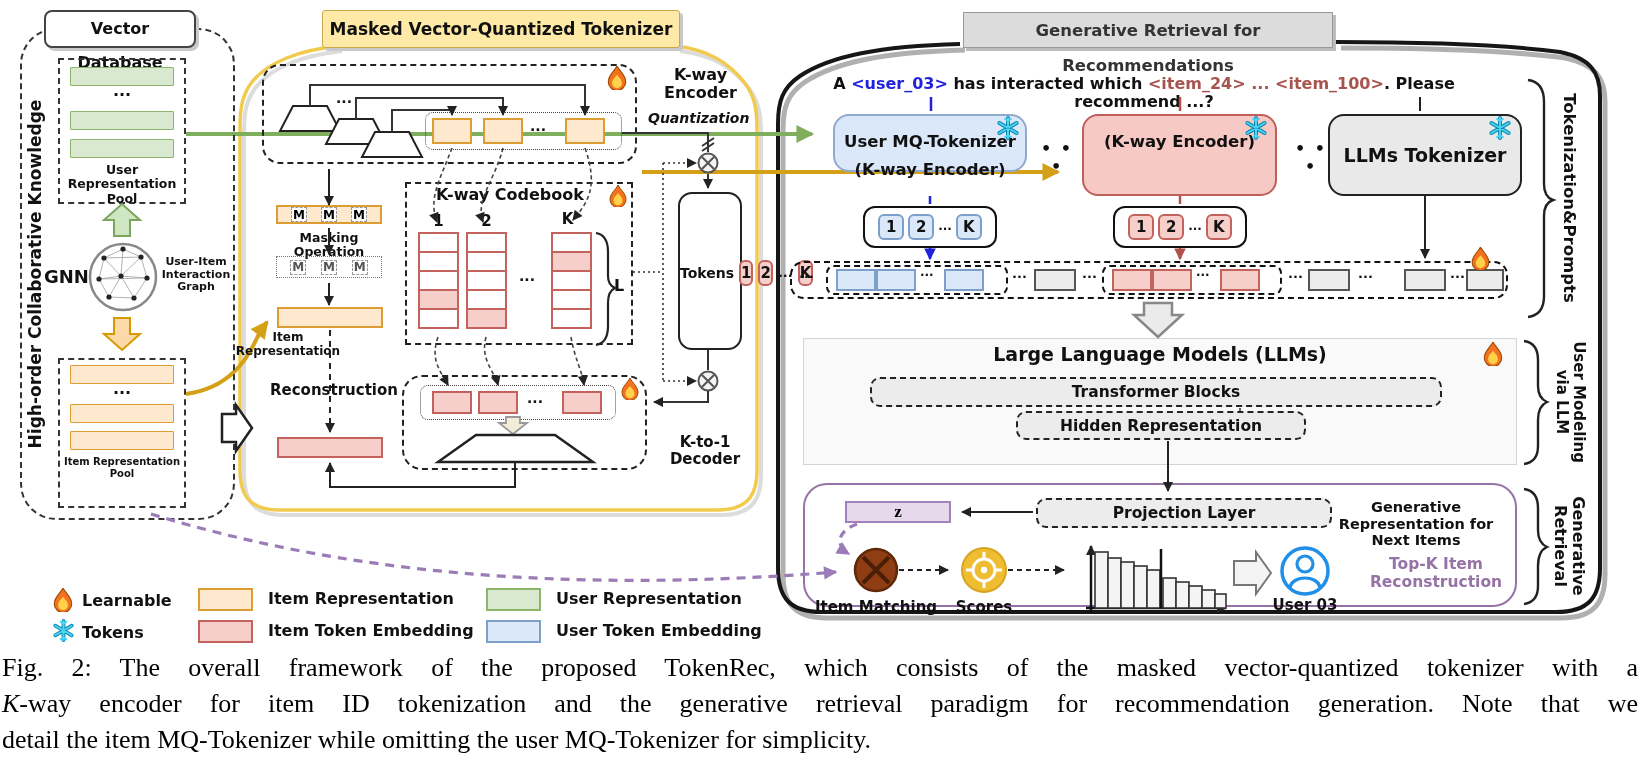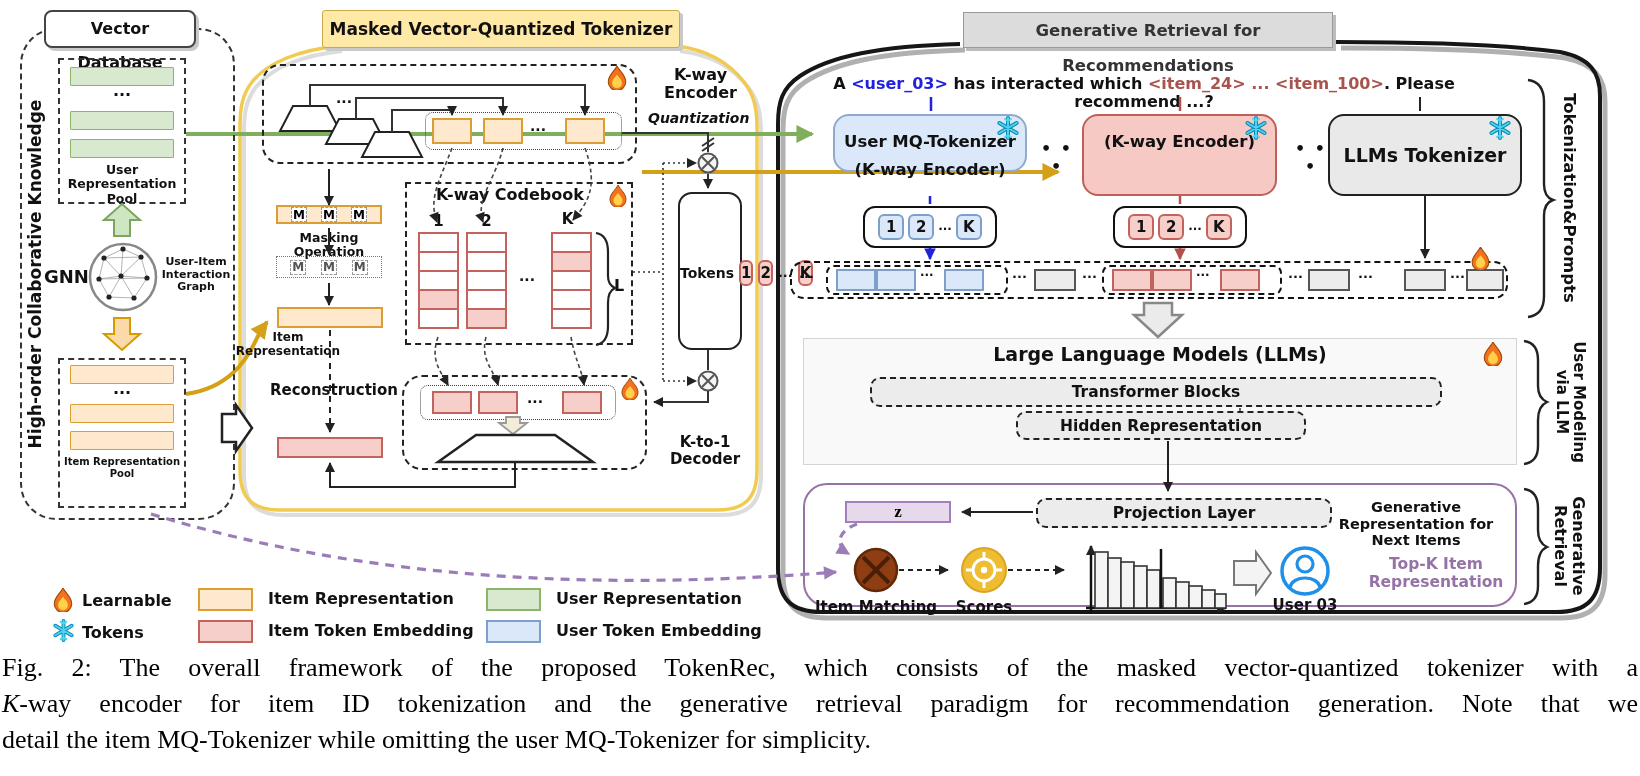--- a/index.html
+++ b/index.html
@@ -223,21 +223,21 @@
   <div class="abs gray-pill" style="left:870px;top:377px;width:572px;height:30px;font-size:15.5px;line-height:27px">Transformer Blocks</div>
   <div class="abs gray-pill" style="left:1016px;top:411px;width:290px;height:29px;font-size:15.5px;line-height:26px">Hidden Representation</div>
 
   <div class="abs" style="left:803px;top:483px;width:714px;height:124px;border:2.5px solid #9673a6;border-radius:24px"></div>
   <div class="abs gray-pill" style="left:1036px;top:498px;width:296px;height:30px;font-size:15.5px;line-height:27px">Projection Layer</div>
   <div class="abs ctr" style="left:845px;top:501px;width:106px;height:22px;background:#e6d9ec;border:2px solid #a37fbb;font-family:'Liberation Serif',serif;font-weight:bold;font-size:17px;line-height:18px">z</div>
   <div class="abs lbl ctr" style="left:1318px;top:499px;width:196px;font-size:14.5px">Generative Representation for Next Items</div>
   <div class="abs lbl ctr" style="left:814px;top:599px;width:124px;font-size:15px">Item Matching</div>
   <div class="abs lbl ctr" style="left:952px;top:599px;width:64px;font-size:15px">Scores</div>
   <div class="abs lbl ctr" style="left:1268px;top:597px;width:74px;font-size:15px">User 03</div>
-  <div class="abs lbl ctr" style="left:1356px;top:556px;width:160px;font-size:15.5px;color:#9673a6">Top-K Item Representation</div>
+  <div class="abs lbl ctr" style="left:1356px;top:556px;width:160px;font-size:15.5px;color:#9673a6">Top-K Item Reconstruction</div>
 
   <div class="abs lbl ctr rot90" style="left:1447px;top:187px;width:240px;height:22px;font-size:16.5px">Tokenization&amp;Prompts</div>
   <div class="abs lbl ctr rot90" style="left:1497px;top:382px;width:140px;height:40px;font-size:15px">User Modeling via LLM</div>
   <div class="abs lbl ctr rot90" style="left:1507px;top:526px;width:120px;height:40px;font-size:16px">Generative Retrieval</div>
 
   <div class="abs lbl" style="left:82px;top:592px;width:110px;font-size:16px">Learnable</div>
   <div class="abs lbl" style="left:82px;top:624px;width:110px;font-size:16px">Tokens</div>
   <div class="swatch sw-orange" style="left:198px;top:588px"></div>
   <div class="abs lbl" style="left:268px;top:590px;width:200px;font-size:16px">Item Representation</div>
   <div class="swatch sw-pink" style="left:198px;top:620px"></div>

